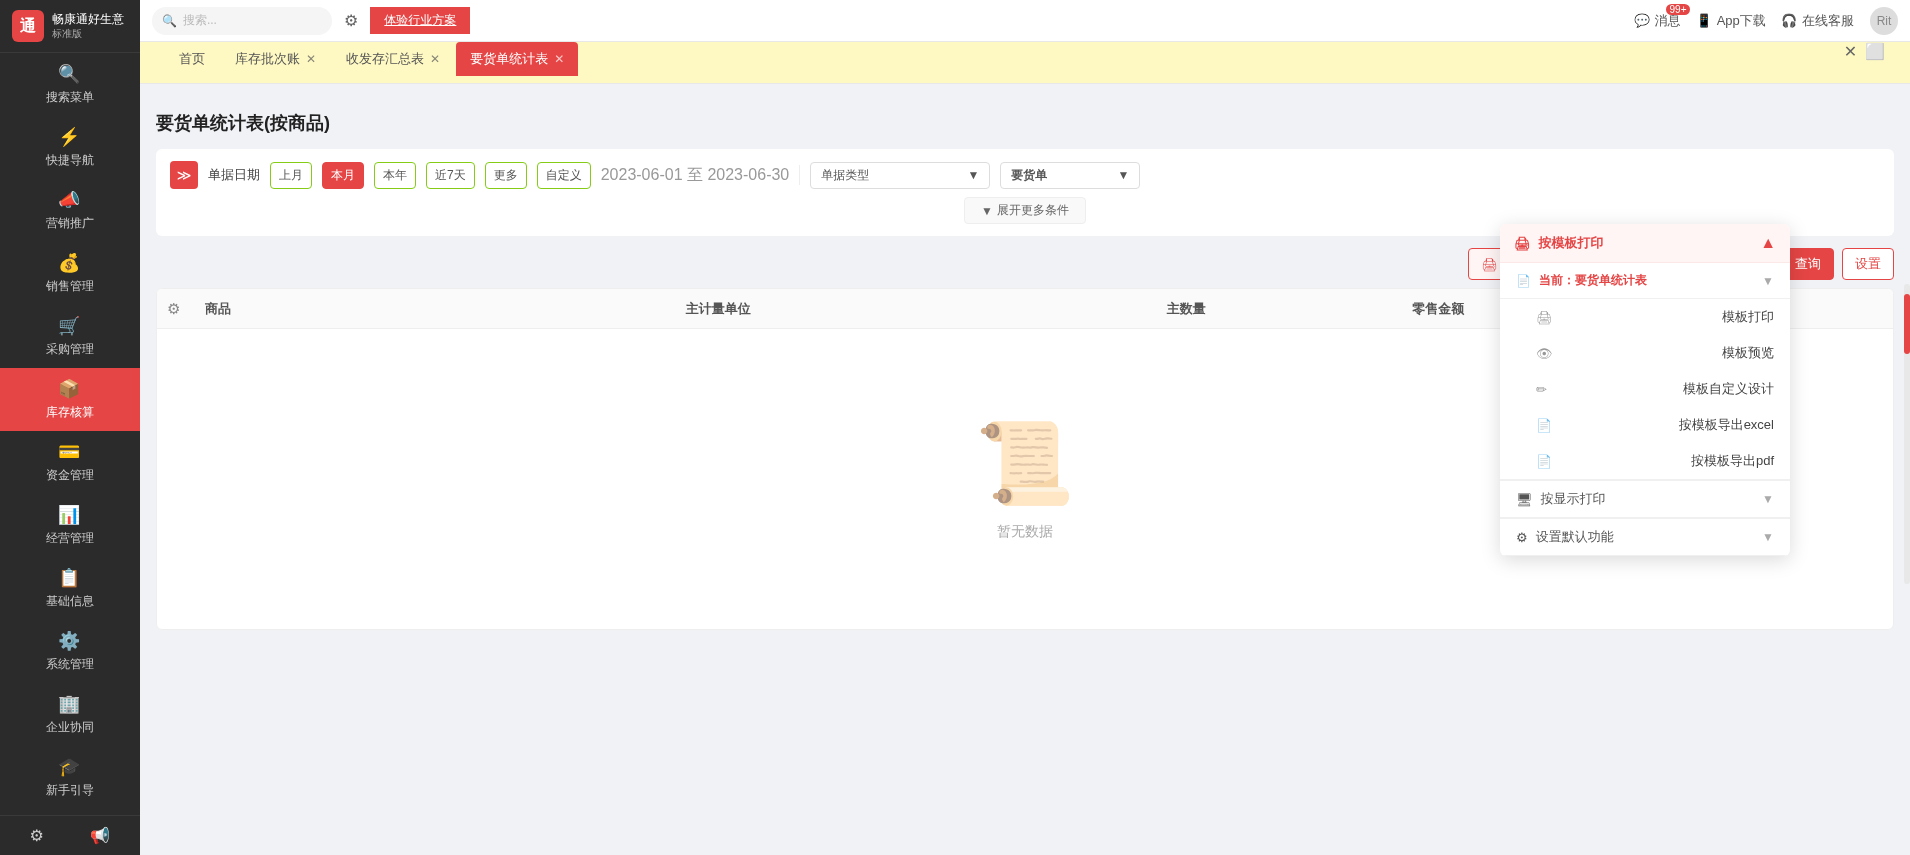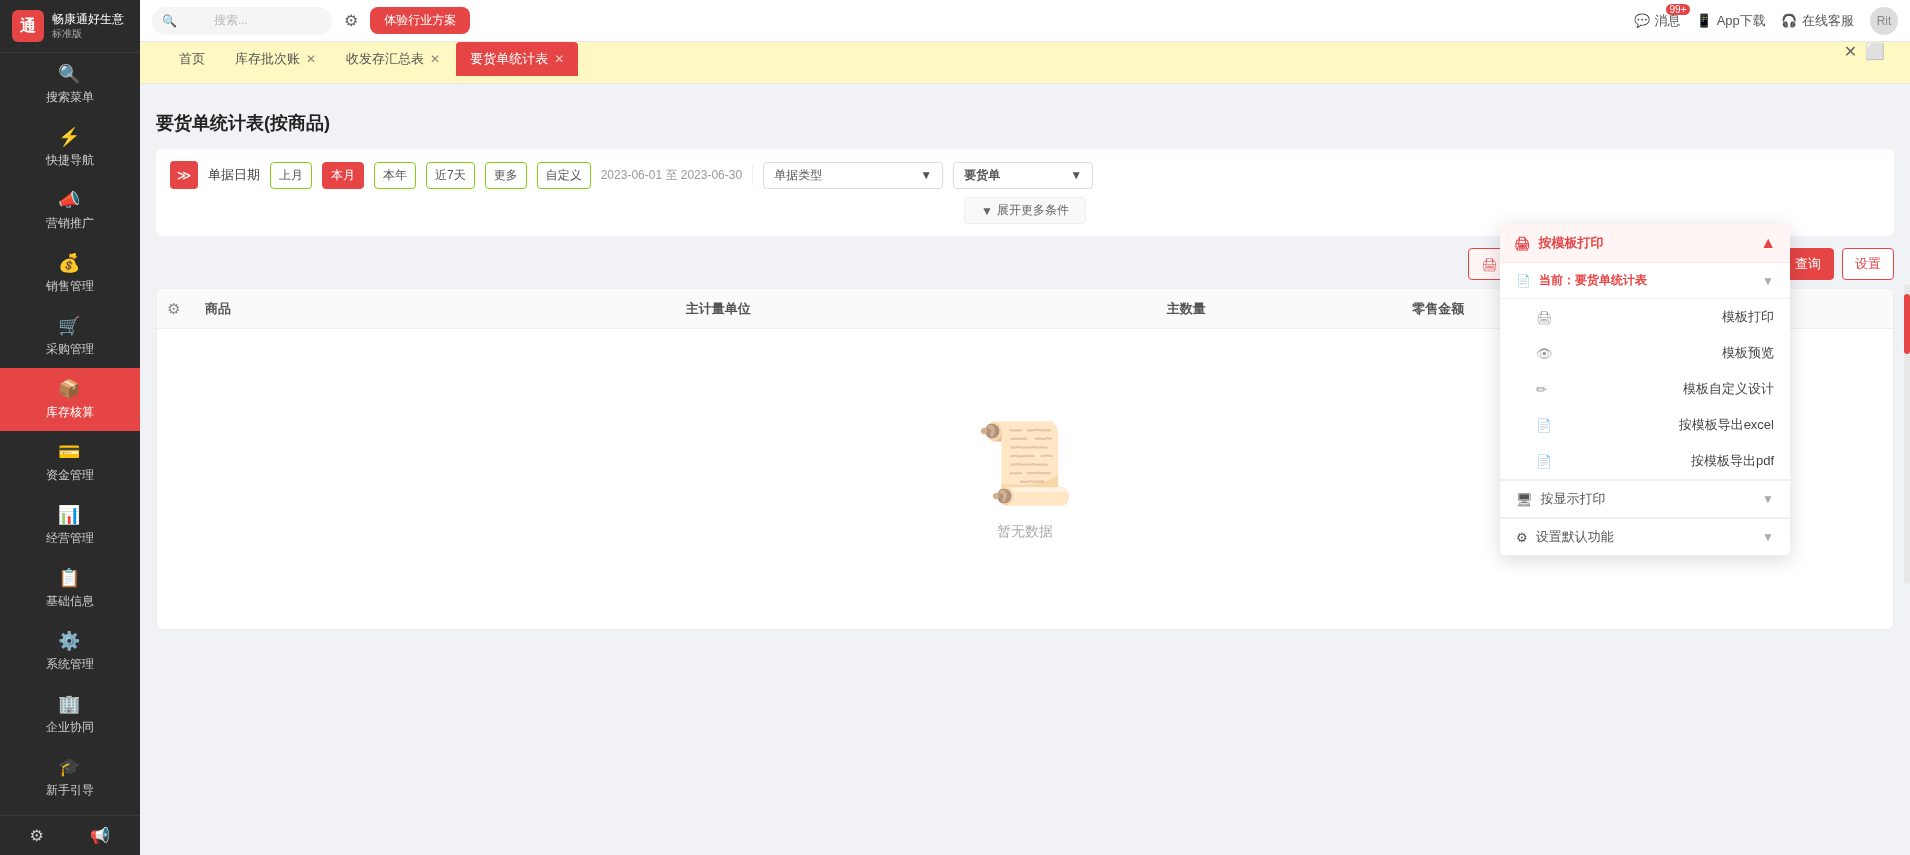--- a/index.html
+++ b/index.html
@@ -23,21 +23,21 @@
     .sidebar-footer { padding: 10px 6px; border-top: 1px solid #3a3a3a; display: flex; justify-content: space-around; }
     .sidebar-footer-btn { color: #ccc; cursor: pointer; font-size: 16px; }
 
     
     .main-area { flex: 1; display: flex; flex-direction: column; overflow: hidden; }
 
     
     .top-header { height: 42px; background: #fff; display: flex; align-items: center; padding: 0 12px; gap: 12px; border-bottom: 1px solid #e8e8e8; }
     .top-header-search { width: 180px; height: 28px; background: #f5f5f5; border-radius: 14px; display: flex; align-items: center; padding: 0 10px; gap: 6px; color: #999; font-size: 12px; cursor: pointer; }
     .top-header-gear { color: #666; cursor: pointer; font-size: 16px; }
-    .top-header-trial-btn { background: #e54545; color: #fff; border: none; border-radius: 8px; padding: 5px 14px; font-size: 12px; cursor: pointer; }
+    .top-header-trial-btn { background: #e54545; color: #fff; border: none; border-radius: 0; padding: 5px 14px; font-size: 12px; cursor: pointer; text-decoration: underline; }
     .top-header-spacer { flex: 1; }
     .top-header-actions { display: flex; align-items: center; gap: 16px; color: #555; font-size: 13px; }
     .top-header-actions .badge-wrap { position: relative; cursor: pointer; }
     .top-header-actions .badge { position: absolute; top: -8px; right: -10px; background: #e54545; color: #fff; border-radius: 8px; font-size: 10px; padding: 0 4px; min-width: 16px; text-align: left; }
     .top-header-actions .action-item { display: flex; align-items: center; gap: 4px; cursor: pointer; color: #555; }
     .avatar { width: 28px; height: 28px; background: #ddd; border-radius: 50%; display: flex; align-items: center; justify-content: center; font-size: 12px; color: #888; cursor: pointer; }
 
     
     .tabs-bar { height: 42px; background: #fef9c3; display: flex; align-items: flex-start; padding: 0 25px; gap: 2px; border-bottom: 1px solid #e8e8e8; }
     .tab-item { height: 34px; display: flex; align-items: center; padding: 0 14px; gap: 6px; font-size: 13px; cursor: pointer; border-radius: 4px 4px 0 0; color: #555; white-space: nowrap; }
@@ -54,21 +54,21 @@
 
     .page-title { font-size: 18px; font-weight: bold; color: #222; margin-bottom: 14px; margin-top: 11px; }
 
     
     .filter-bar { background: #fff; border-radius: 6px; padding: 12px 14px; margin-bottom: 12px; }
     .filter-row { display: flex; align-items: center; gap: 10px; flex-wrap: wrap; }
     .filter-expand-btn { width: 28px; height: 28px; background: #e54545; border-radius: 4px; display: flex; align-items: center; justify-content: center; color: #fff; cursor: pointer; font-size: 14px; }
     .filter-label { font-size: 13px; color: #444; white-space: nowrap; }
     .date-btn { padding: 4px 8px; border: 1px solid #84cc16; border-radius: 4px; background: #fff; font-size: 12px; color: #555; cursor: pointer; }
     .date-btn.active { background: #e54545; color: #fff; border-color: #e54545; }
-    .date-range { font-size: 12px; color: #999; }
+    .date-range { font-size: 16px; color: #999; }
     .filter-divider { width: 1px; height: 20px; background: #eee; }
     .filter-type-select { display: flex; align-items: center; gap: 0; border: 1px solid #ddd; border-radius: 4px; padding: 4px 10px; background: #fff; cursor: pointer; font-size: 12px; color: #555; min-width: 180px; }
     .filter-expand-more { text-align: center; margin-top: 8px; }
     .expand-more-btn { display: inline-flex; align-items: center; gap: 4px; font-size: 12px; color: #666; cursor: pointer; background: #f9f9f9; border: 1px solid #eee; border-radius: 4px; padding: 4px 16px; }
 
     
     .toolbar { display: flex; align-items: center; justify-content: flex-end; gap: 8px; margin-bottom: 8px; }
     .toolbar-btn { display: flex; align-items: center; gap: 4px; padding: 6px 12px; border-radius: 4px; font-size: 13px; cursor: pointer; border: 1px solid #ddd; background: #fff; color: #555; }
     .toolbar-btn.print-btn { background: #fff5f5; border-color: #e54545; color: #e54545; }
     .toolbar-btn.primary { background: #e54545; color: #fff; border-color: #e54545; }
@@ -173,21 +173,21 @@
       <span class="sidebar-footer-btn">⚙</span>
       <span class="sidebar-footer-btn">📢</span>
     </div>
   </div>
 
   <div class="main-area">
 
     <div class="top-header">
       <div class="top-header-search">
         <span>🔍</span>
-        <span style="color:#bbb;font-size:12px;margin-left:31px;">搜索...</span>
+        <span style="color:#bbb;font-size:12px;">搜索...</span>
       </div>
       <span class="top-header-gear">⚙</span>
       <button class="top-header-trial-btn">体验行业方案</button>
       <div class="top-header-spacer"></div>
       <div class="top-header-actions">
         <div class="badge-wrap">
           <span>💬</span>
           <span class="badge">99+</span>
           <span>消息</span>
         </div>

